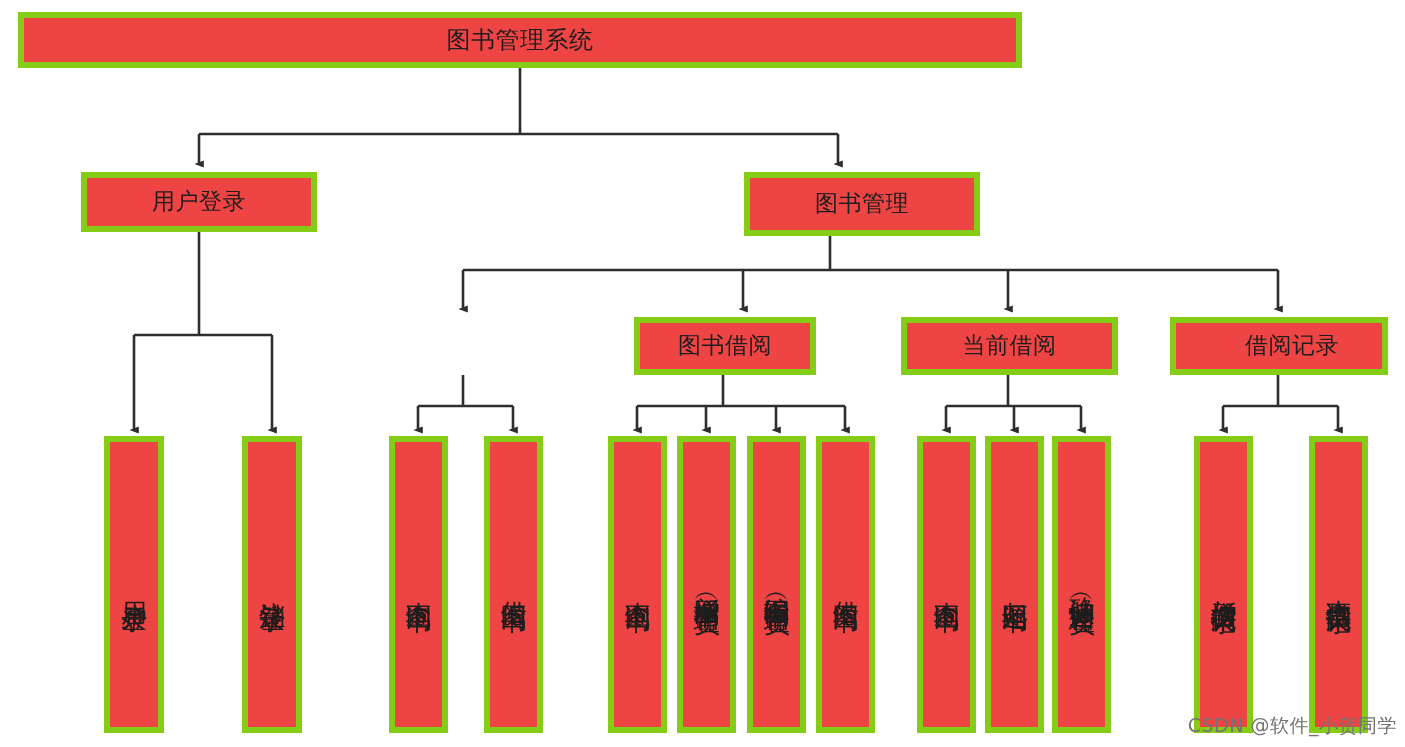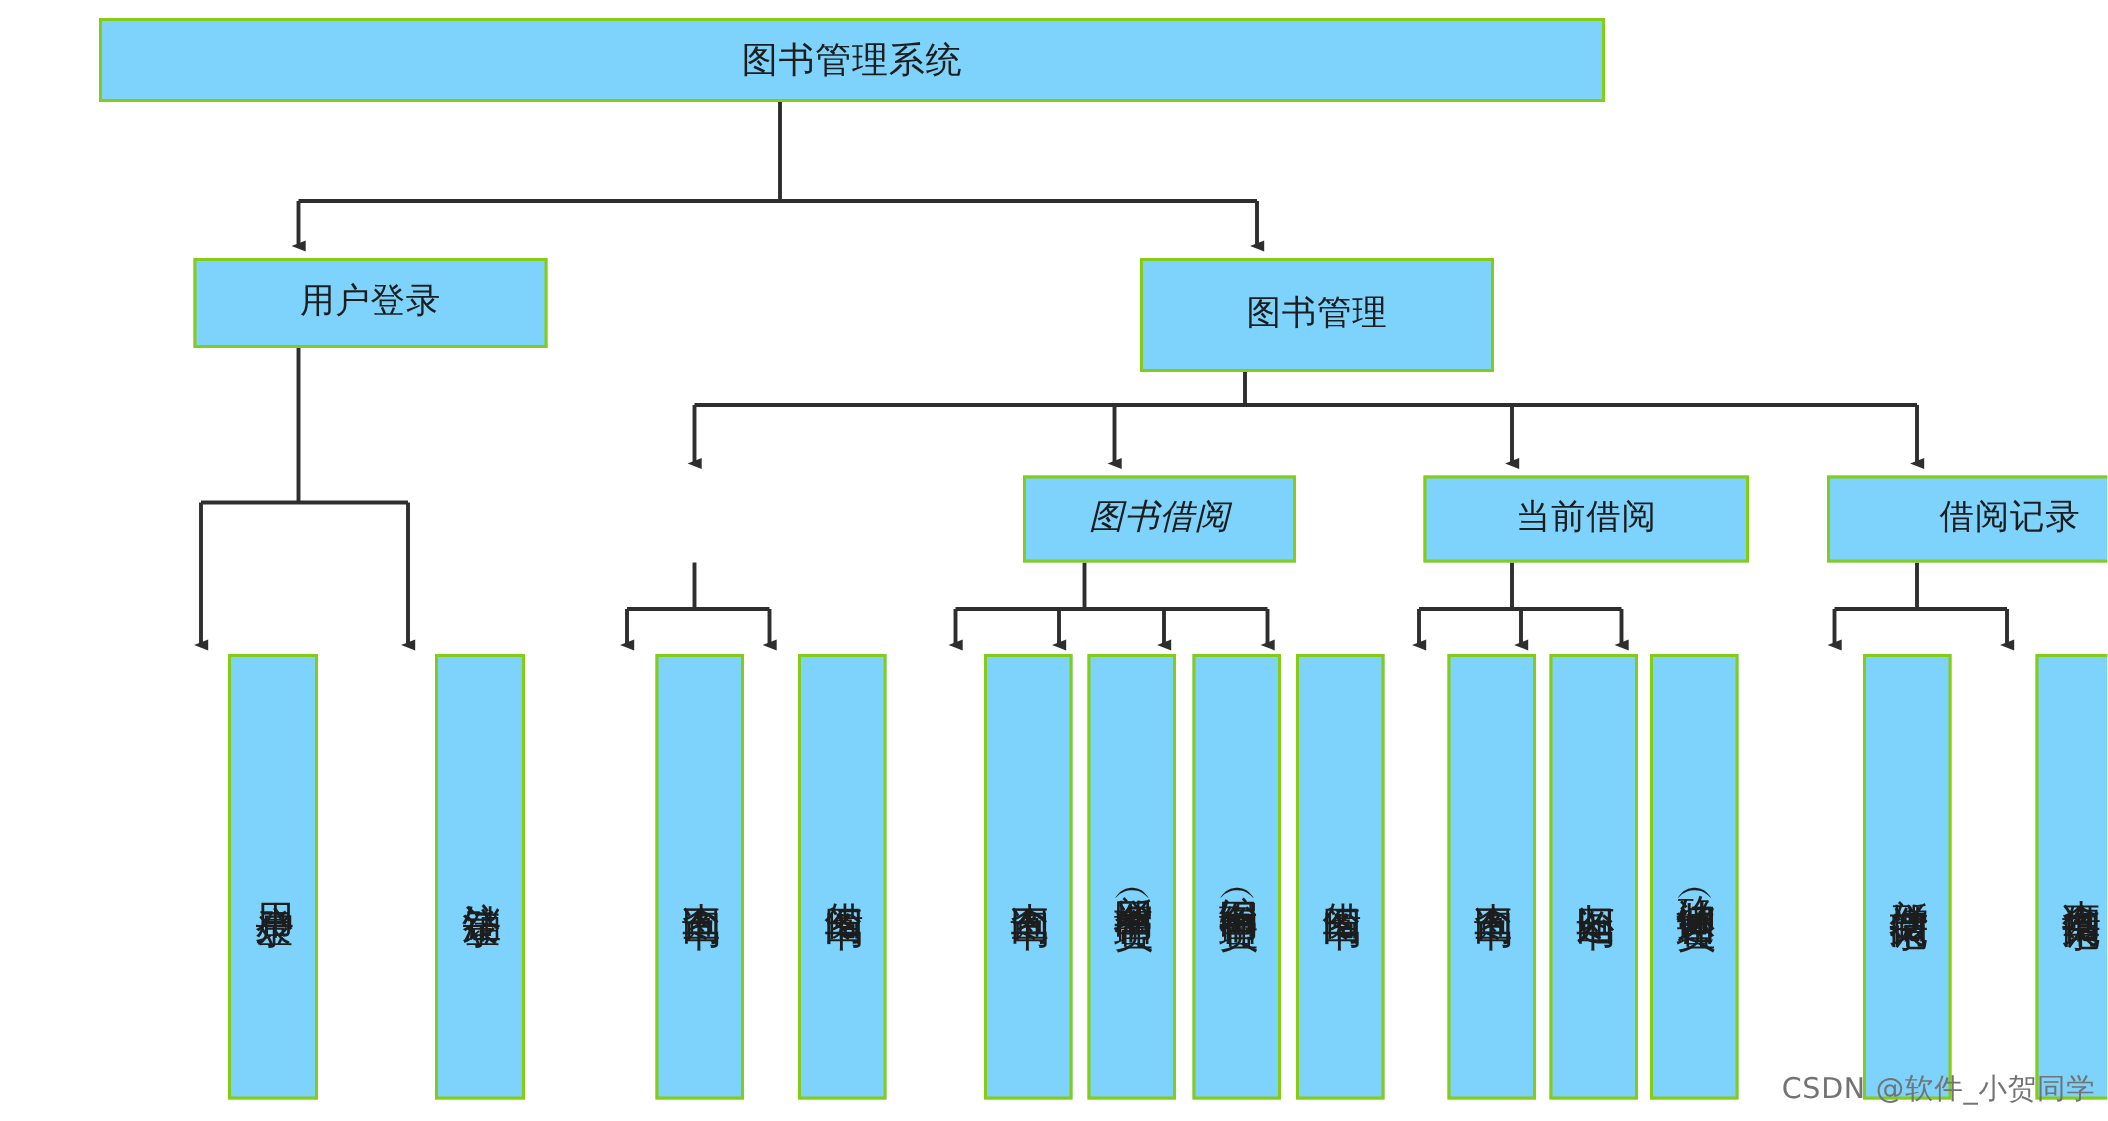--- a/index.html
+++ b/index.html
@@ -23,28 +23,27 @@
     position: absolute;
     left: 0;
     top: 0;
     width: 1405px;
     height: 747px;
     pointer-events: none;
   }
   .node {
     position: absolute;
     box-sizing: border-box;
-    background: #7dd3fc;
-    border: 2px solid #84cc16;
+    background: #ef4444;
+    border: 6px solid #84cc16;
     display: flex;
     align-items: center;
     justify-content: center;
     color: #1d1d1d;
     letter-spacing: 0.5px;
-    margin-left: 48px;
   }
   .node .lbl {
     display: block;
     text-align: center;
     line-height: 1.18;
   }
   
   .node.horiz .lbl {
     writing-mode: horizontal-tb;
     font-size: 23px;
@@ -133,26 +132,26 @@
   </svg>
 
   <div class="node horiz root" style="left:18px; top:12px; width:1004px; height:56px;">
     <span class="lbl">图书管理系统</span>
   </div>
 
   <div class="node horiz" style="left:81px; top:172px; width:236px; height:60px;">
     <span class="lbl">用户登录</span>
   </div>
 
-  <div class="node horiz" style="left:712px; top:172px; width:236px; height:76px;justify-content:center;">
+  <div class="node horiz" style="left:744px; top:172px; width:236px; height:64px;justify-content:center;">
     <span class="lbl">图书管理</span>
   </div>
 
 
-  <div class="node horiz" style="left:634px; top:317px; width:182px; height:58px;font-style:italic;">
+  <div class="node horiz" style="left:634px; top:317px; width:182px; height:58px;">
     <span class="lbl">图书借阅</span>
   </div>
 
   <div class="node horiz" style="left:901px; top:317px; width:217px; height:58px;">
     <span class="lbl">当前借阅</span>
   </div>
 
   <div class="node horiz" style="left:1170px; top:317px; width:218px; height:58px;padding-left:26px;">
     <span class="lbl">借阅记录</span>
   </div>

